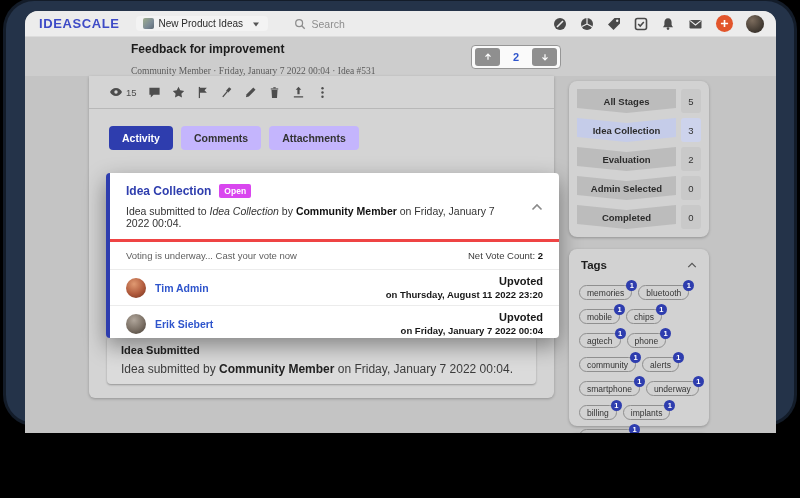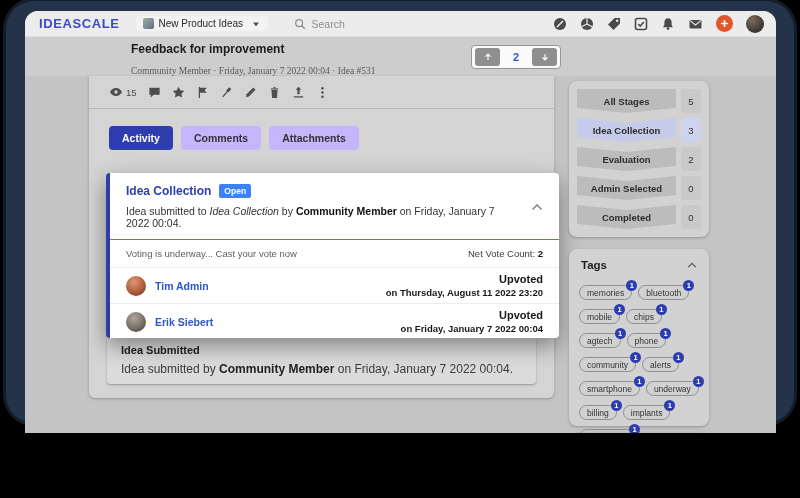--- a/index.html
+++ b/index.html
@@ -64,25 +64,25 @@
   .is-title { font-size:11px; font-weight:bold; color:#222; }
   .is-line { font-size:12px; color:#3c3c3c; margin-top:6px; }
   .is-line b { color:#222; }
 
   
   .popup { position:absolute; left:81px; top:97px; width:453px; height:165px;
            background:#fff; border-radius:4px; border-left:4px solid #2e3dae;
            box-shadow:0 8px 22px rgba(0,0,0,.4); }
   .popup-head { display:flex; align-items:center; gap:8px; padding:11px 16px 0; }
   .popup-title { color:#2e3dae; font-weight:bold; font-size:12px; }
-  .badge-open { background:#3b82f6; color:#fff; font-size:8.5px; font-weight:bold;
+  .badge-open { background:#d946ef; color:#fff; font-size:8.5px; font-weight:bold;
                 padding:2px 5px; border-radius:2px; }
   .popup-collapse { position:absolute; right:16px; top:24px; cursor:pointer; }
   .popup-sub { padding:7px 40px 10px 16px; font-size:10.5px; color:#333;
-               border-bottom:1px solid #ef4444; }
+               border-bottom:3px solid #ef4444; }
   .popup-sub i { color:#333; }
   .popup-sub b { color:#111; }
   .vote-row { display:flex; align-items:center; justify-content:space-between;
               padding:8px 16px; }
   .vote-status { font-size:9.5px; color:#5e5e5e; }
   .net-vote { font-size:9.5px; color:#3a3a3a;padding-left:20px; }
   .net-vote b { color:#111; }
   .voter-row { display:flex; align-items:center; padding:5px 16px; border-top:1px solid #ececec; }
   .v-avatar { width:20px; height:20px; border-radius:50%; }
   .v-avatar.a0 { background:radial-gradient(circle at 40% 30%,#e09a72 0%,#b05a3c 55%,#6e2f1c 100%); }

